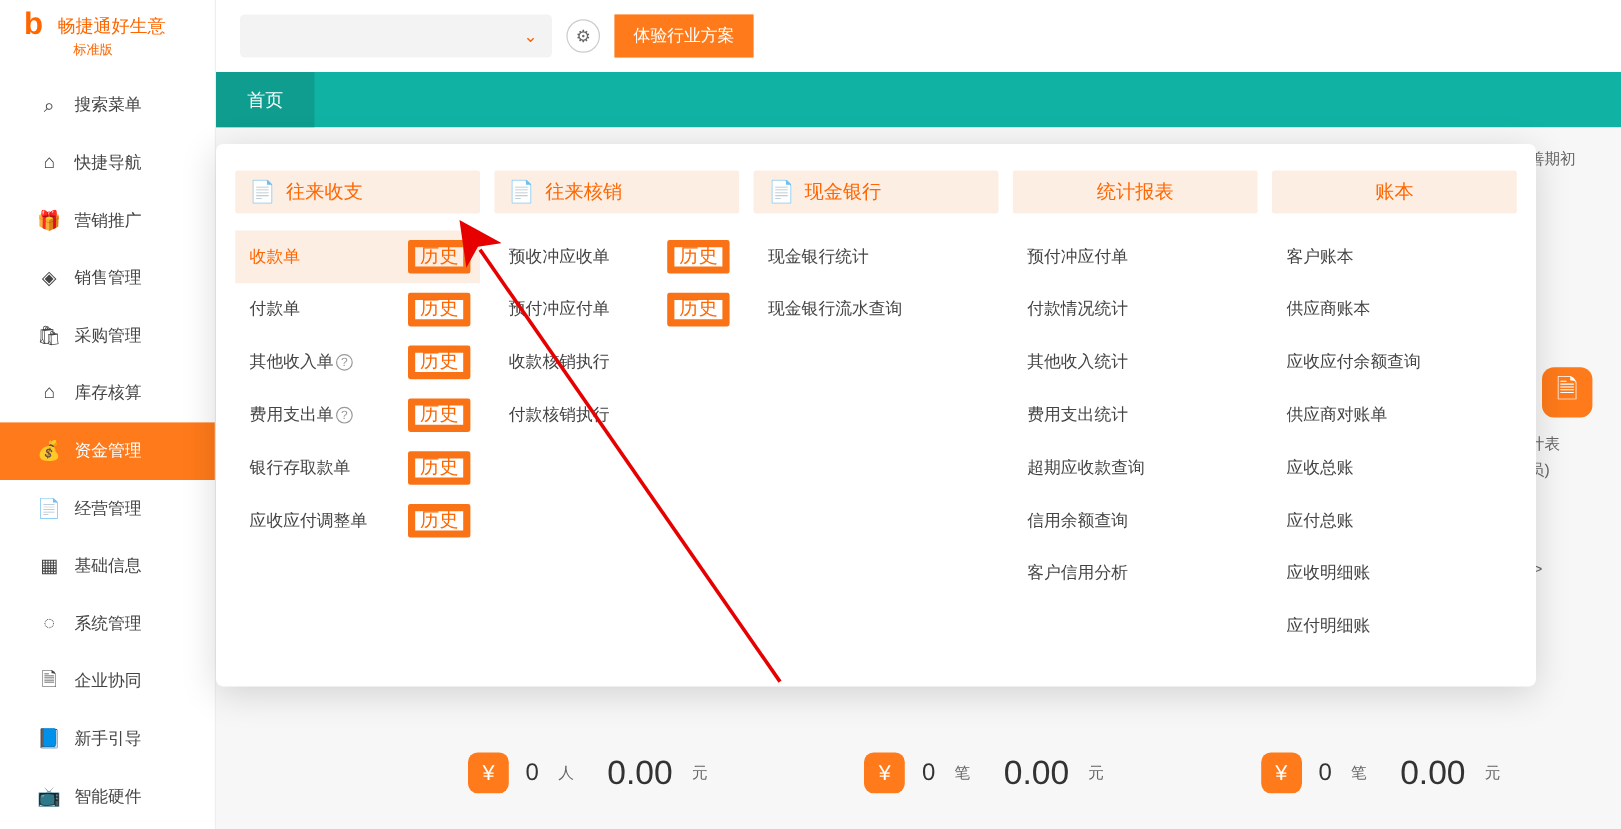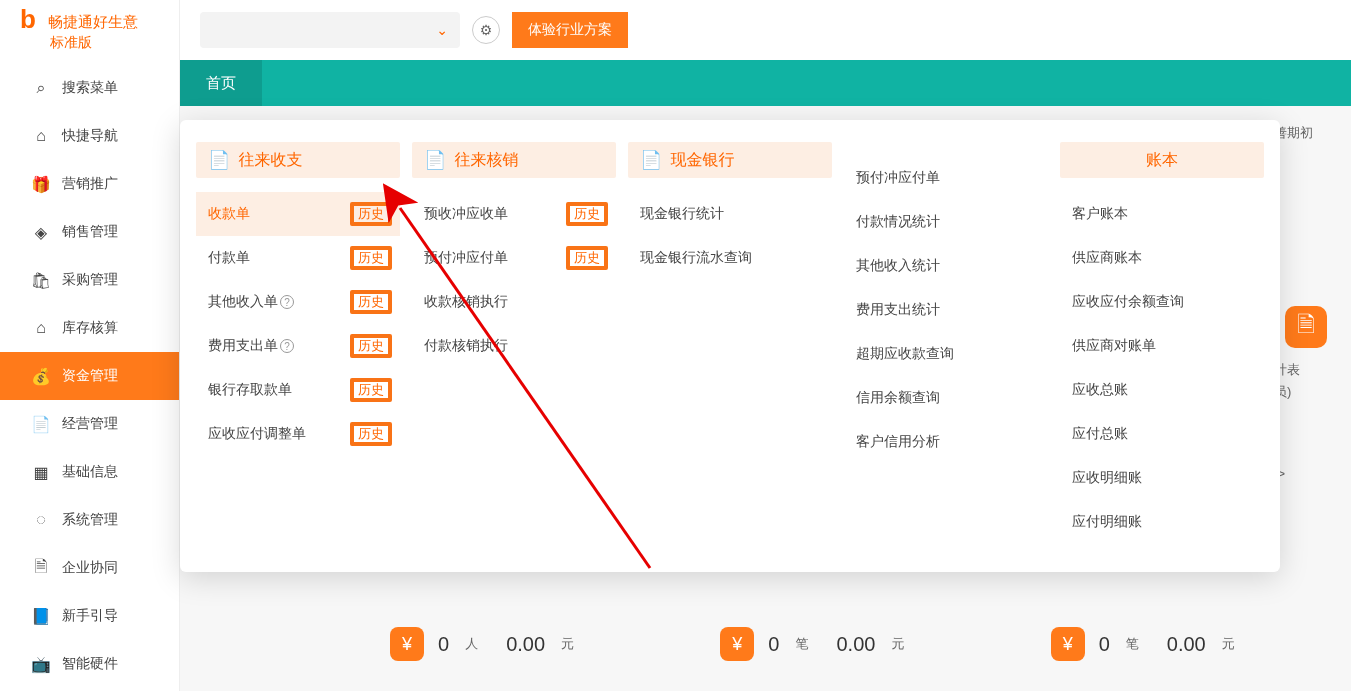--- a/index.html
+++ b/index.html
@@ -30,22 +30,22 @@
     .logo-row { display: flex; align-items: center; gap: 6px; }
     .logo-mark {
       width: 22px; height: 28px;
       color: #ff6600;
       font-weight: bold;
       font-size: 26px;
       line-height: 22px;
     }
     .logo-title { color: #ff6600; font-size: 15px; font-weight: normal; }
     .logo-sub {
-      color: #ff6600; font-size: 14px;
-      margin-left: 30px; margin-top: -2px;
+      color: #ff6600; font-size: 11px;
+      margin-left: 41px; margin-top: -2px;
     }
     .nav-list { padding-top: 4px; }
     .nav-item {
       display: flex; align-items: center;
       height: 48px;
       padding-left: 32px;
       cursor: pointer;
       gap: 12px;
       color: #444;
     }
@@ -143,21 +143,21 @@
     .bottom-card { display: flex; align-items: center; gap: 14px; flex:1;}
     .bottom-icon {
       width: 34px; height: 34px;
       border-radius: 8px;
       background: #ff7a1a;
       display: flex; align-items: center; justify-content: center;
       color: #fff; font-size: 18px;
     }
     .bottom-num { font-size: 20px; color: #333; }
     .bottom-sub { font-size: 13px; color: #666; margin-left: 2px; }
-    .bottom-val { font-size: 20px; color: #333; margin-left: 14px; }
+    .bottom-val { font-size: 28px; color: #333; margin-left: 14px; }
 
     
     .mega {
       position: absolute;
       left: 180px; top: 120px;
       width: 1100px;
       background: #fff;
       border-radius: 6px;
       box-shadow: 0 6px 30px rgba(0,0,0,.15);
       padding: 22px 16px 28px 16px;
@@ -194,23 +194,23 @@
       color: #ff6600;
       text-align: center;
     }
     .mega-item .q {
       display: inline-flex; align-items:center; justify-content:center;
       width:14px; height:14px; border:1px solid #999; border-radius:50%;
       font-size:10px; color:#999; margin-left:2px;
     }
     .hist-badge {
       margin-left: auto;
-      border: 4px solid #f97316;
+      border: 6px solid #f97316;
       color: #ff6600;
-      font-size: 13px;
+      font-size: 16px;
       padding: 1px 4px;
       border-radius: 2px;
       line-height: 14px;
     }
     
     .arrow-svg {
       position: absolute;
       left: 380px; top: 168px;
       width: 280px; height: 410px;
       pointer-events: none;
@@ -403,20 +403,23 @@
       <div class="mega-list">
         <div class="mega-item">
           <span>现金银行统计</span>
         </div>
         <div class="mega-item">
           <span>现金银行流水查询</span>
         </div>
       </div>
     </div>
     <div class="mega-col">
+      <div class="mega-head plain">
+        <span>统计报表</span>
+      </div>
       <div class="mega-list">
         <div class="mega-item">
           <span>预付冲应付单</span>
         </div>
         <div class="mega-item">
           <span>付款情况统计</span>
         </div>
         <div class="mega-item">
           <span>其他收入统计</span>
         </div>

